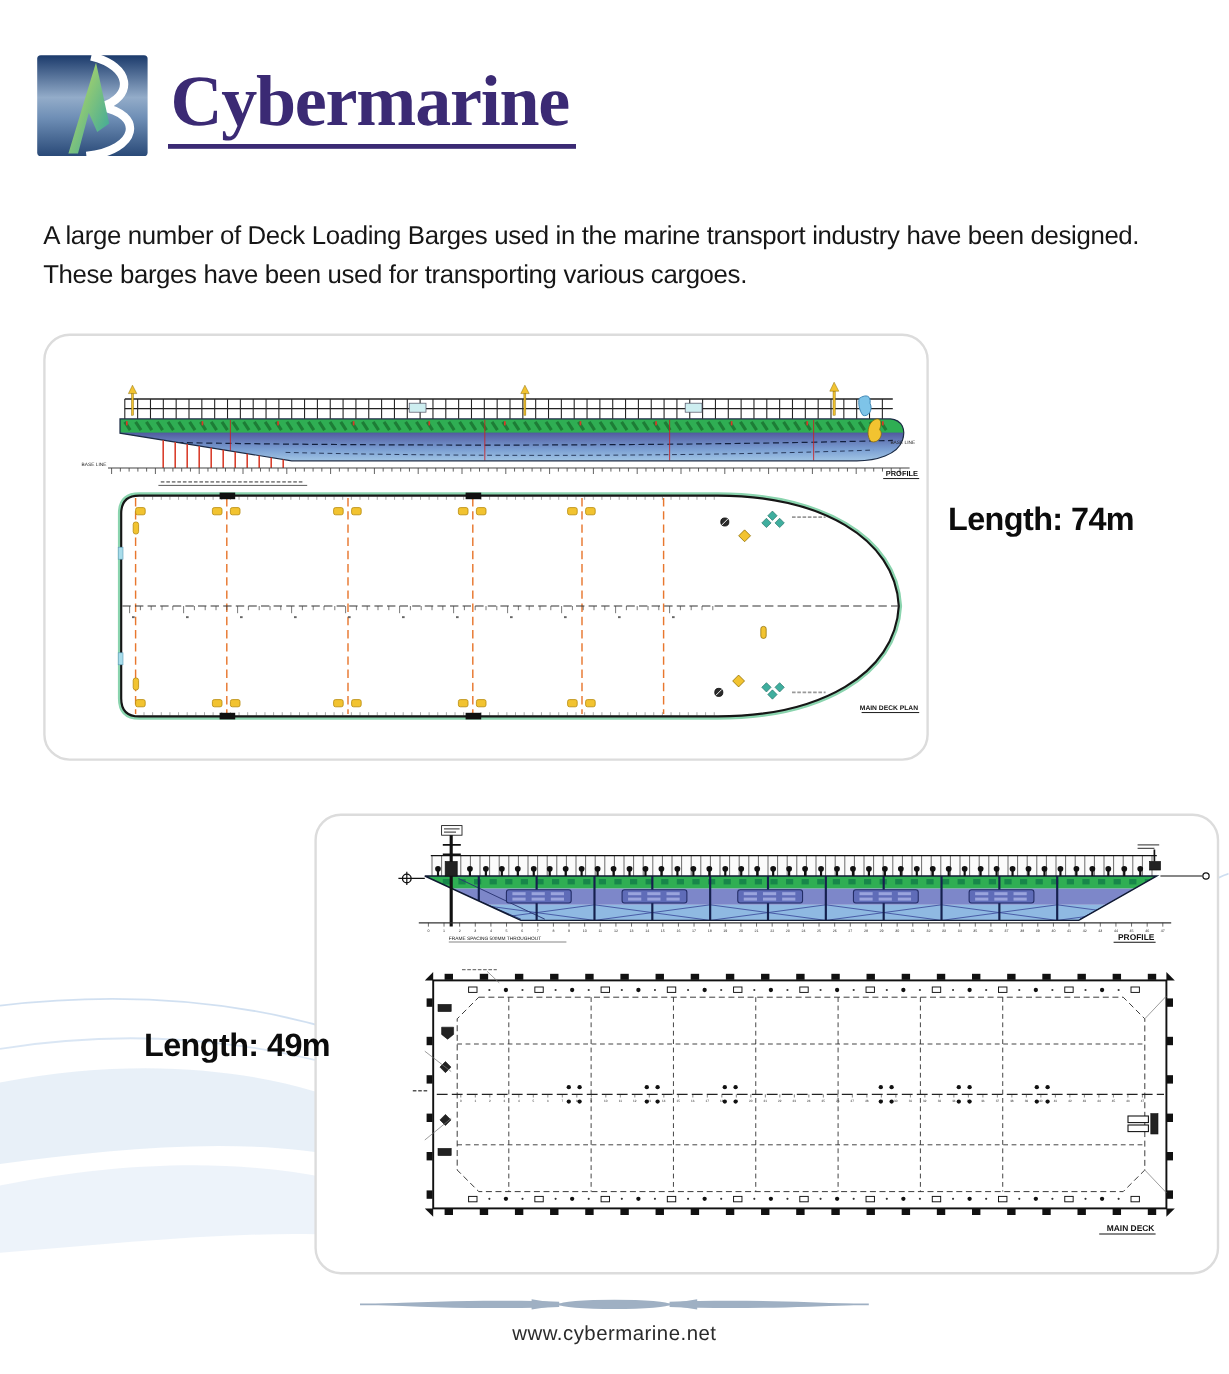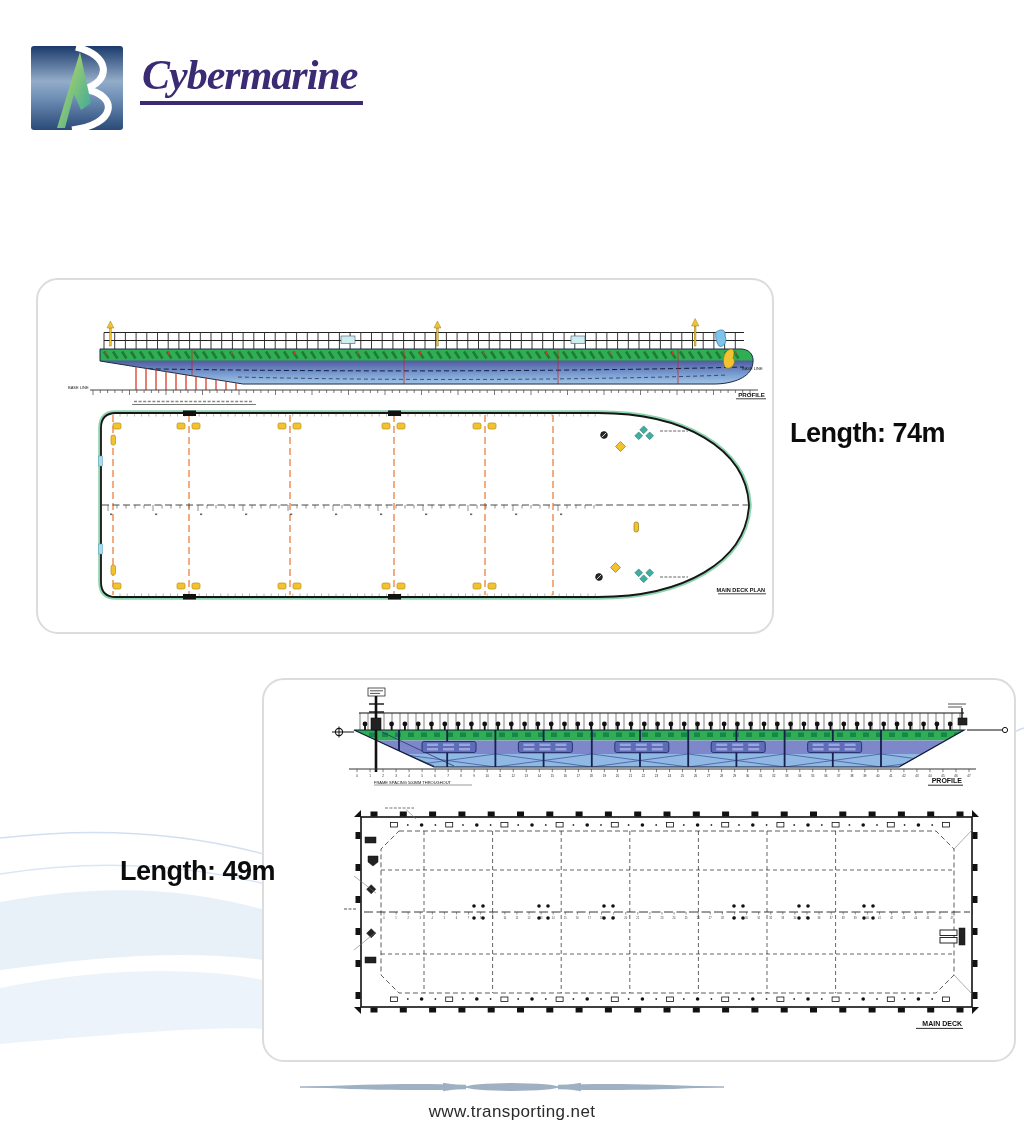--- a/index.html
+++ b/index.html
@@ -2,22 +2,22 @@
 <html style="--brand-purple: #3b2a74; --deck-green: #2fae53; --deck-green-dark: #1d7d36; --plan-edge-green: #8ad4ae; --hull-blue-top: #4f589d; --hull-blue-mid: #7a9ed2; --hull-blue-bottom: #a9cde9; --frame-orange: #e8772e; --fitting-yellow: #f2c330; --fitting-yellow-dark: #b98e12; --teal-fitting: #3fae9e; --hatch-red: #d93b28; --hull2-periwinkle: #7d87c9; --hull2-panel: #5f6cb8; --hull2-light-blue: #8fb9e2; --divider-gray: #9fb0c3; --wave-blue: #dbe8f5; --wave-stroke: #c2d6ec;"><head>
 <meta charset="utf-8">
 <style>
   html,body{margin:0;padding:0;background:#fff;}
   .page{position:relative;width:1024px;height:1145px;background:#fff;overflow:hidden;
         font-family:"Liberation Sans",sans-serif;color:#1b1b1b;}
   .bg-waves{position:absolute;left:0;top:0;width:1024px;height:1145px;z-index:0;pointer-events:none;}
   .logo{position:absolute;left:30px;top:45px;z-index:2;display:flex;align-items:flex-start;}
   .logo-mark{width:94px;height:86px;display:block;}
   .logo-word{display:inline-block;margin-left:16px;margin-top:8px;
-    font-family:"Liberation Serif",serif;font-style:italic;font-weight:600;
-    font-size:42px;line-height:1.05;letter-spacing:-1px;color:var(--brand-purple,#3b2a74);
+    font-family:"Liberation Serif",serif;font-weight:600;
+    font-size:60px;line-height:1.05;letter-spacing:-1px;color:var(--brand-purple,#3b2a74);
     border-bottom:4px solid var(--brand-purple,#3b2a74);padding:0 6px 4px 2px;}
   .intro{position:absolute;left:36px;top:158px;width:975px;z-index:2;
     font-size:21.5px;line-height:1.55;letter-spacing:-0.3px;color:#161616;}
   .intro span{display:block;}
   .card{position:absolute;background:#fff;border:2px solid #dcdcdc;border-radius:22px;z-index:1;}
   .card1{left:36px;top:278px;width:734px;height:352px;}
   .card2{left:262px;top:678px;width:750px;height:380px;}
   .card svg{display:block;width:100%;height:100%;}
   .len{position:absolute;z-index:2;font-weight:bold;font-size:27px;letter-spacing:-0.5px;color:#0c0c0c;}
   .len66{left:790px;top:418px;}
@@ -55,20 +55,24 @@
         </linearGradient>
       </defs>
       <rect x="1" y="1" width="92" height="84" rx="3" fill="url(#lgSq)"></rect>
       <path d="M46,2 C80,10 82,36 54,44" fill="none" stroke="#fff" stroke-width="7"></path>
       <path d="M54,44 C90,50 86,80 42,85" fill="none" stroke="#fff" stroke-width="7"></path>
       <path d="M27,83 L50,7 L61,58 L51,65 L44,49 L35,83 Z" fill="url(#lgSail)"></path>
     </svg>
     <span class="logo-word">Cybermarine</span>
   </header>
 
+  <p class="intro">
+    <span>A large number of Deck Loading Barges used in the marine transport industry have been designed.</span>
+    <span>These barges have been used for transporting various cargoes.</span>
+  </p>
 
   <section class="card card1">
     <svg viewBox="0 0 734 352">
       <defs>
         <linearGradient id="hull66" x1="0" y1="0" x2="0" y2="1">
           <stop offset="0" stop-color="#4f589d"></stop>
             <stop offset="0.55" stop-color="#7a9ed2"></stop>
             <stop offset="1" stop-color="#a9cde9"></stop>
         </linearGradient>
         <clipPath id="hullClip66">
@@ -1402,15 +1406,15 @@
         <line x1="300" y1="9" x2="724" y2="9" style="stroke:var(--divider-gray)" stroke-width="1.4"></line>
         <path d="M305,9 C370,5.8 420,5.2 466,6.8 L466,11.2 C420,12.8 370,12.2 305,9 Z"></path>
         <path d="M719,9 C654,5.8 604,5.2 558,6.8 L558,11.2 C604,12.8 654,12.2 719,9 Z"></path>
         <ellipse cx="512" cy="9" rx="46" ry="3.9"></ellipse>
         <polygon points="443,4.8 443,13.2 470,9"></polygon>
         <polygon points="581,4.8 581,13.2 554,9"></polygon>
         <ellipse cx="385" cy="9" rx="24" ry="2.1"></ellipse>
         <ellipse cx="639" cy="9" rx="24" ry="2.1"></ellipse>
       </g>
     </svg>
-    <a class="url" href="#">www.transporting.net</a>
+    <a class="url" href="#">www.cybermarine.net</a>
   </footer>
 </div>
 
 </body></html>

